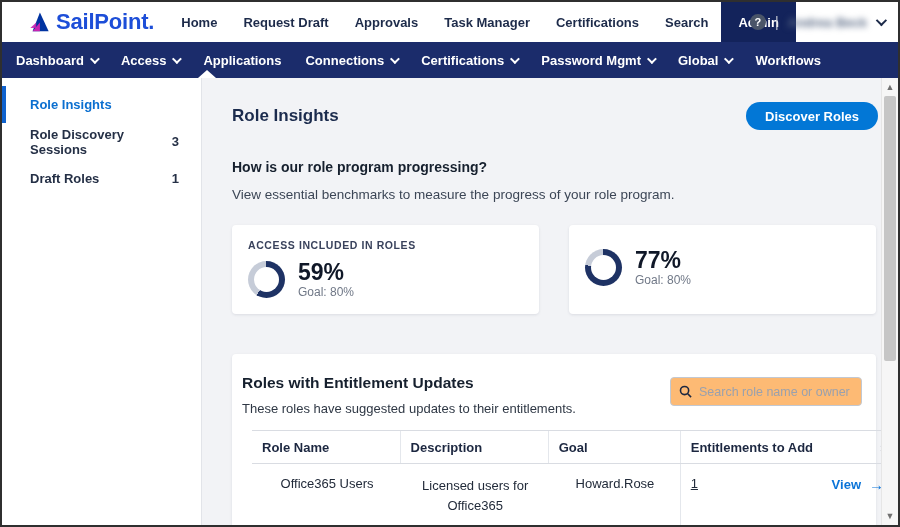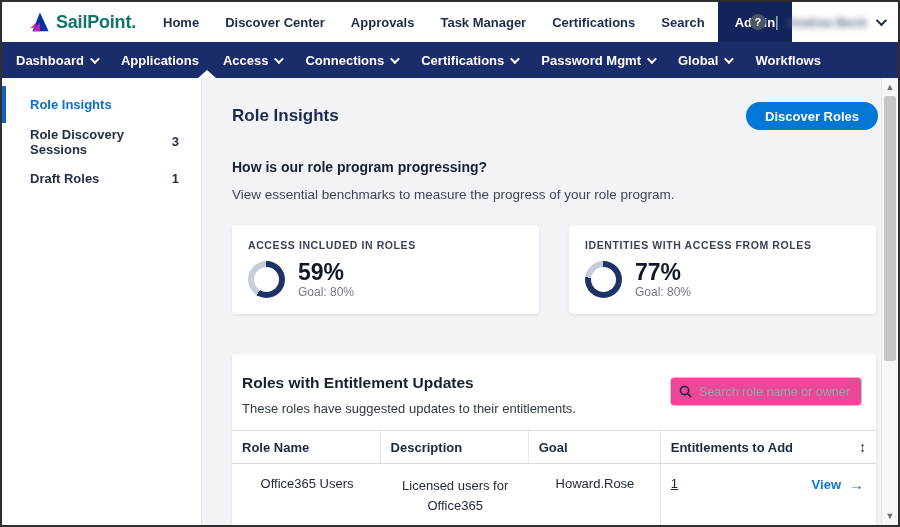--- a/index.html
+++ b/index.html
@@ -4,21 +4,21 @@
 <style>
   * { margin:0; padding:0; box-sizing:border-box; }
   body { font-family:"Liberation Sans","DejaVu Sans",sans-serif; background:#888; }
   .window{ width:900px; height:527px; border:2px solid #2f2f2f; background:#fff;
            position:relative; overflow:hidden; }
 
   
   .topbar{ height:40px; background:#fff; display:flex; align-items:stretch; position:relative; }
   .logo{ display:flex; align-items:center; gap:6px; padding:0 14px 0 26px; }
   .logo-mark{ width:22px; height:22px; }
-  .logo-text{ font-size:18px; font-weight:bold; color:#0f766e; letter-spacing:-0.2px; }
+  .logo-text{ font-size:22px; font-weight:bold; color:#1d4ed8; letter-spacing:-0.2px; }
   .topnav{ display:flex; align-items:stretch; }
   .topnav-item{ display:flex; align-items:center; padding:17px 13px; font-size:13px;
                 font-weight:bold; color:#1d2b4a; cursor:pointer; }
   .topnav-item.active-tab{ background:#13235b; color:#fff; padding:0 17px; }
   .topbar-right{ position:absolute; right:14px; top:0; height:40px; display:flex;
                  align-items:center; gap:9px; }
   .help-icon{ width:16px; height:16px; border-radius:50%; background:#4a5568; color:#fff;
               font-size:11px; font-weight:bold; display:flex; align-items:center;
               justify-content:center; cursor:pointer; }
   .v-sep{ color:#c3c8d2; font-size:14px; }
@@ -69,28 +69,28 @@
   .metric-value{ font-size:23px; font-weight:bold; color:#101828; line-height:1.05; }
   .metric-goal{ font-size:12px; color:#707887; margin-top:1px; }
 
   
   .table-card{ margin-top:40px; background:#fff; border-radius:4px 4px 0 0; margin-right:2px;
                box-shadow:0 1px 3px rgba(20,30,60,.10); height:200px; position:relative; }
   .table-head{ padding:20px 14px 14px 10px; position:relative; }
   .table-title{ font-size:15.5px; font-weight:bold; color:#16202e; }
   .table-sub{ margin-top:9px; font-size:13px; color:#2f3845; }
   .search-box{ position:absolute; right:14px; top:23px; width:192px; height:29px;
-               border:1px solid #c2c8d2; border-radius:4px; background:#ec4899;
+               border:1px solid #c2c8d2; border-radius:4px; background:#fdba74;
                display:flex; align-items:center; padding:0 8px; gap:7px; }
   .search-box svg{ flex:0 0 auto; }
   .search-input{ border:none; outline:none; width:100%; font-size:12.5px;
                  font-family:inherit; color:#333; background:transparent; }
   .search-input::placeholder{ color:#9aa1ad; }
 
-  table.roles{ width:100%; border-collapse:collapse; table-layout:fixed; }
+  table.roles{ width:100%; border-collapse:collapse; table-layout:fixed;margin-left:20px; }
   table.roles th{ text-align:left; font-size:13px; font-weight:bold; color:#1c2740;
                   border-top:1px solid #d9dce2; border-bottom:1px solid #d9dce2;
                   height:33px; padding:0 8px 0 10px; }
   table.roles th + th{ border-left:1px solid #e4e7ec; }
   table.roles td{ font-size:13px; color:#222b3a; padding:12px 8px 10px 10px; vertical-align:top;text-align:center; }
   td.ent-cell, th.ent-col{ }
   table.roles td.ent-cell{ border-left:1px solid #e4e7ec; }
   .th-flex{ display:flex; align-items:center; justify-content:space-between; }
   .sort-icon{ font-size:14px; color:#1c2740; cursor:pointer; padding-right:2px; }
   .desc-text{ max-width:150px; line-height:1.55; }
@@ -118,46 +118,46 @@
     <div class="logo">
       <svg class="logo-mark" viewBox="0 0 24 24">
         <path d="M13 1.5 L22.5 22 L5 22 Z" fill="#0033a1"></path>
         <path d="M5 22 L13 12.5 L13 22 Z" fill="#c724b1"></path>
         <path d="M2.5 18.5 L9 12.5 L9 18.5 Z" fill="#c724b1" opacity="0.9"></path>
       </svg>
       <span class="logo-text">SailPoint.</span>
     </div>
     <nav class="topnav">
       <span class="topnav-item">Home</span>
-      <span class="topnav-item">Discover Center</span>
+      <span class="topnav-item">Request Draft</span>
       <span class="topnav-item">Approvals</span>
       <span class="topnav-item">Task Manager</span>
       <span class="topnav-item">Certifications</span>
       <span class="topnav-item">Search</span>
       <span class="topnav-item active-tab">Admin</span>
     </nav>
     <div class="topbar-right">
       <span class="help-icon">?</span>
       <span class="v-sep">|</span>
       <span class="user-name">Andrea Beck</span>
       <span class="chev"></span>
     </div>
   </header>
 
   <nav class="bluebar">
     <span class="bluebar-item">
       <span>Dashboard</span>
       <span class="chev-w"></span>
     </span>
     <span class="bluebar-item">
+      <span>Access</span>
+      <span class="chev-w"></span>
+    </span>
+    <span class="bluebar-item">
       <span>Applications</span>
-    </span>
-    <span class="bluebar-item">
-      <span>Access</span>
-      <span class="chev-w"></span>
     </span>
     <span class="bluebar-item">
       <span>Connections</span>
       <span class="chev-w"></span>
     </span>
     <span class="bluebar-item">
       <span>Certifications</span>
       <span class="chev-w"></span>
     </span>
     <span class="bluebar-item">
@@ -206,21 +206,20 @@
           <div class="metric-label">ACCESS INCLUDED IN ROLES</div>
           <div class="metric-row">
             <div class="donut" style="background: conic-gradient(rgb(30, 50, 100) 0deg, rgb(30, 50, 100) 59%, rgb(198, 204, 216) 59%, rgb(198, 204, 216) 100%);"></div>
             <div>
               <div class="metric-value">59%</div>
               <div class="metric-goal">Goal: 80%</div>
             </div>
           </div>
         </div>
         <div class="metric-card">
-          <div class="metric-label">IDENTITIES WITH ACCESS FROM ROLES</div>
           <div class="metric-row">
             <div class="donut" style="background: conic-gradient(rgb(30, 50, 100) 0deg, rgb(30, 50, 100) 77%, rgb(198, 204, 216) 77%, rgb(198, 204, 216) 100%);"></div>
             <div>
               <div class="metric-value">77%</div>
               <div class="metric-goal">Goal: 80%</div>
             </div>
           </div>
         </div>
       </div>
 

